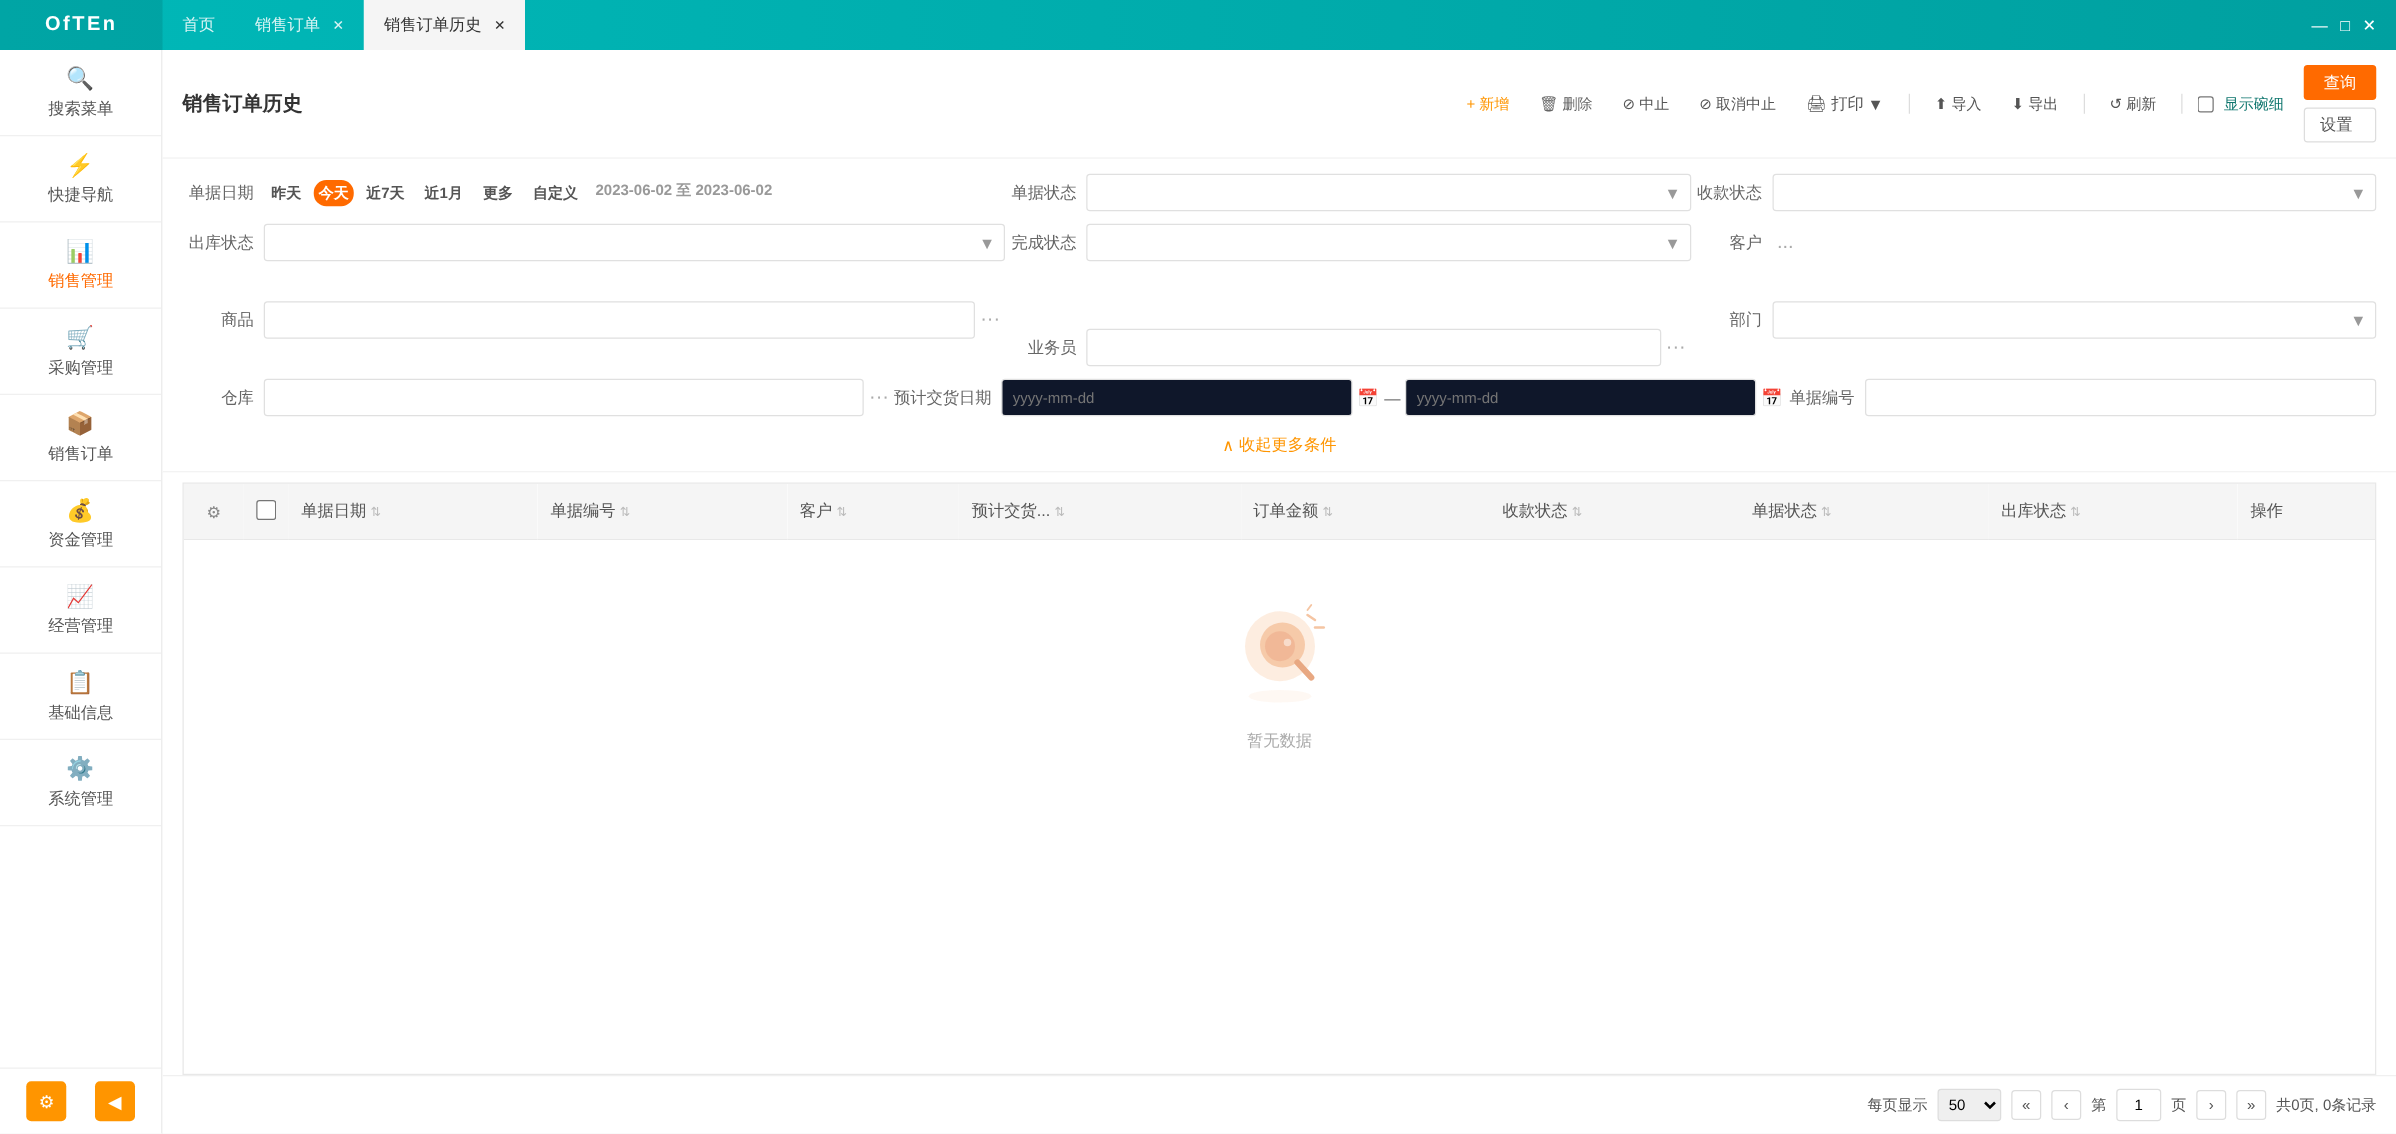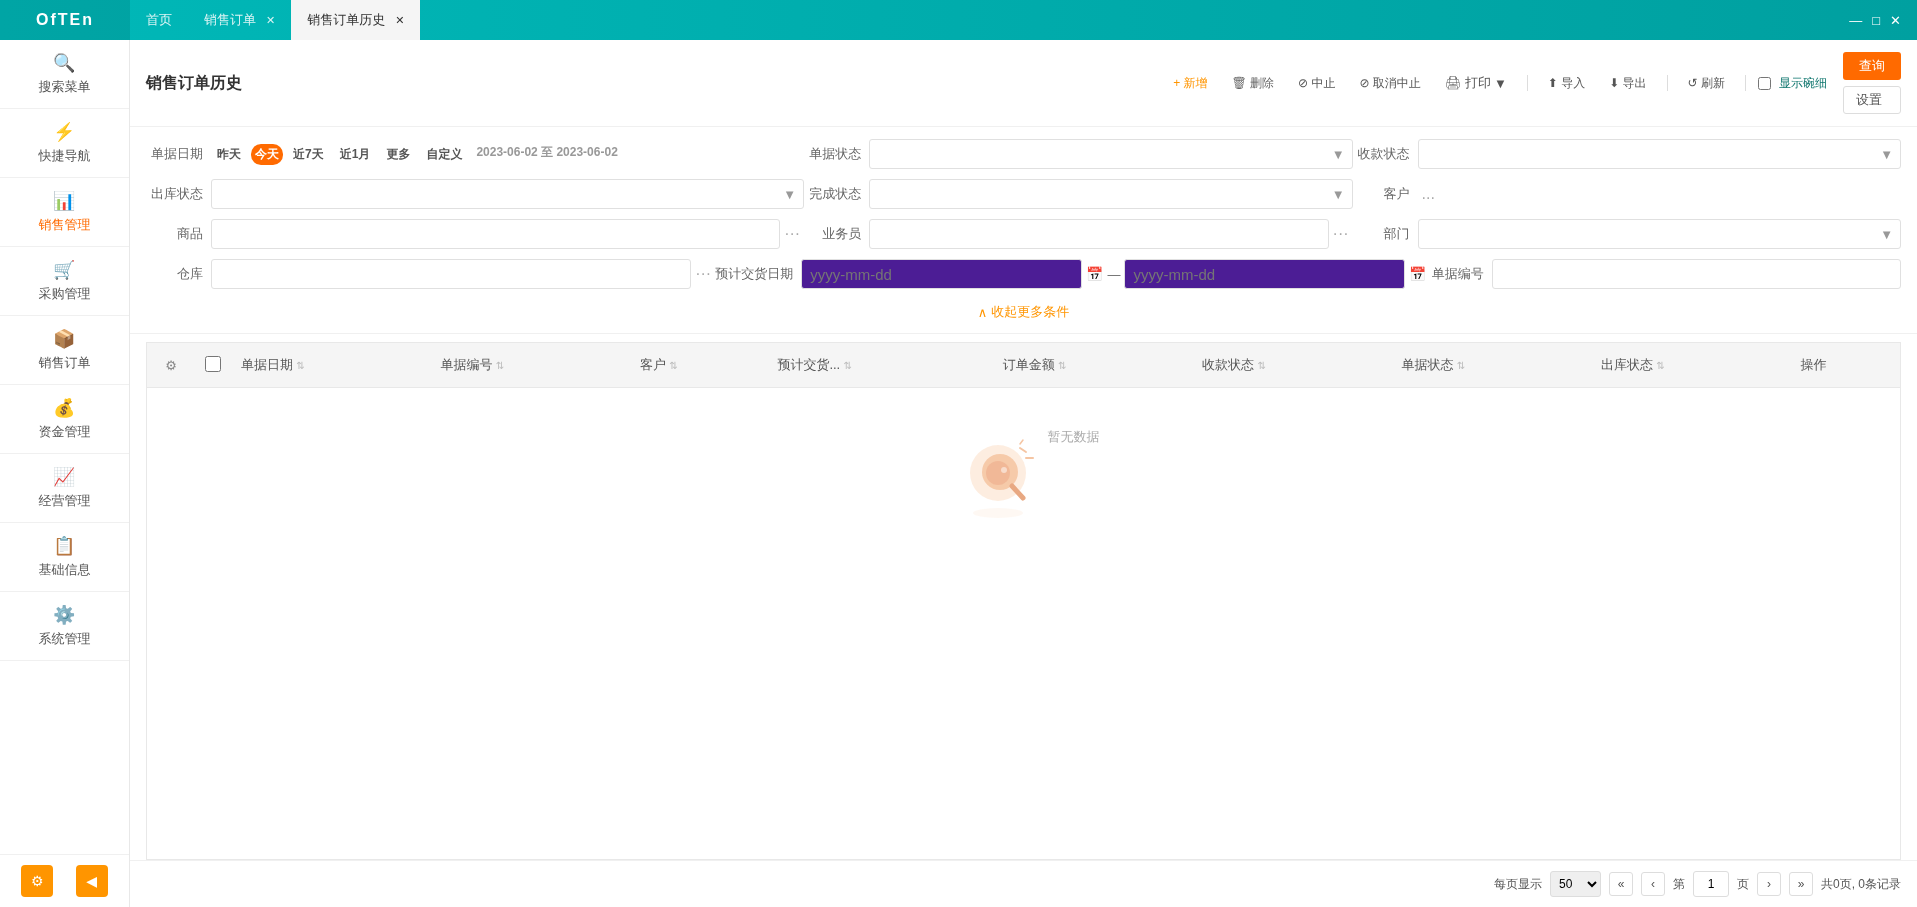--- a/index.html
+++ b/index.html
@@ -296,23 +296,23 @@
       align-items: center;
       gap: 4px;
       flex: 1;
     }
     .date-input {
       flex: 1;
       height: 30px;
       border: 1px solid #e0e0e0;
       border-radius: 3px;
       padding: 0 8px;
-      font-size: 15px;
+      font-size: 12px;
       color: #999;
-      background: #4c1d95;
+      background: #0f172a;
       outline: none;
     }
     .cal-icon {
       color: #ff9500;
       cursor: pointer;
       font-size: 14px;
     }
     .dash { color: #666; }
 
     
@@ -348,21 +348,22 @@
       font-size: 12px;
       border-bottom: 1px solid #e8e8e8;
       white-space: nowrap;
     }
     thead th .sort-icons { color: #bbb; font-size: 10px; }
 
     
     .empty-state {
       flex: 1;
       display: flex;
-      flex-direction: row;
+      flex-direction: column;
+      align-items: center;
       justify-content: center;
       padding: 40px;
     }
     .empty-icon {
       width: 100px;
       height: 100px;
       margin-bottom: 12px;
     }
     .empty-text {
       color: #aaa;
@@ -577,21 +578,21 @@
         </div>
 
         <div class="filter-row">
           <div class="filter-col" style="flex:1.2;">
             <span class="filter-label">商品</span>
             <div class="filter-select-wrapper">
               <div class="filter-select" style="width:100%;"></div>
             </div>
             <span class="filter-dots">···</span>
           </div>
-          <div class="filter-col" style="flex:1;">
+          <div class="filter-col" style="flex:1;margin-top:44px;">
             <span class="filter-label">业务员</span>
             <div class="filter-select-wrapper">
               <div class="filter-select" style="width:100%;"></div>
             </div>
             <span class="filter-dots">···</span>
           </div>
           <div class="filter-col" style="flex:1;">
             <span class="filter-label">部门</span>
             <div class="filter-select-wrapper">
               <div class="filter-select" style="width:100%;"></div>

